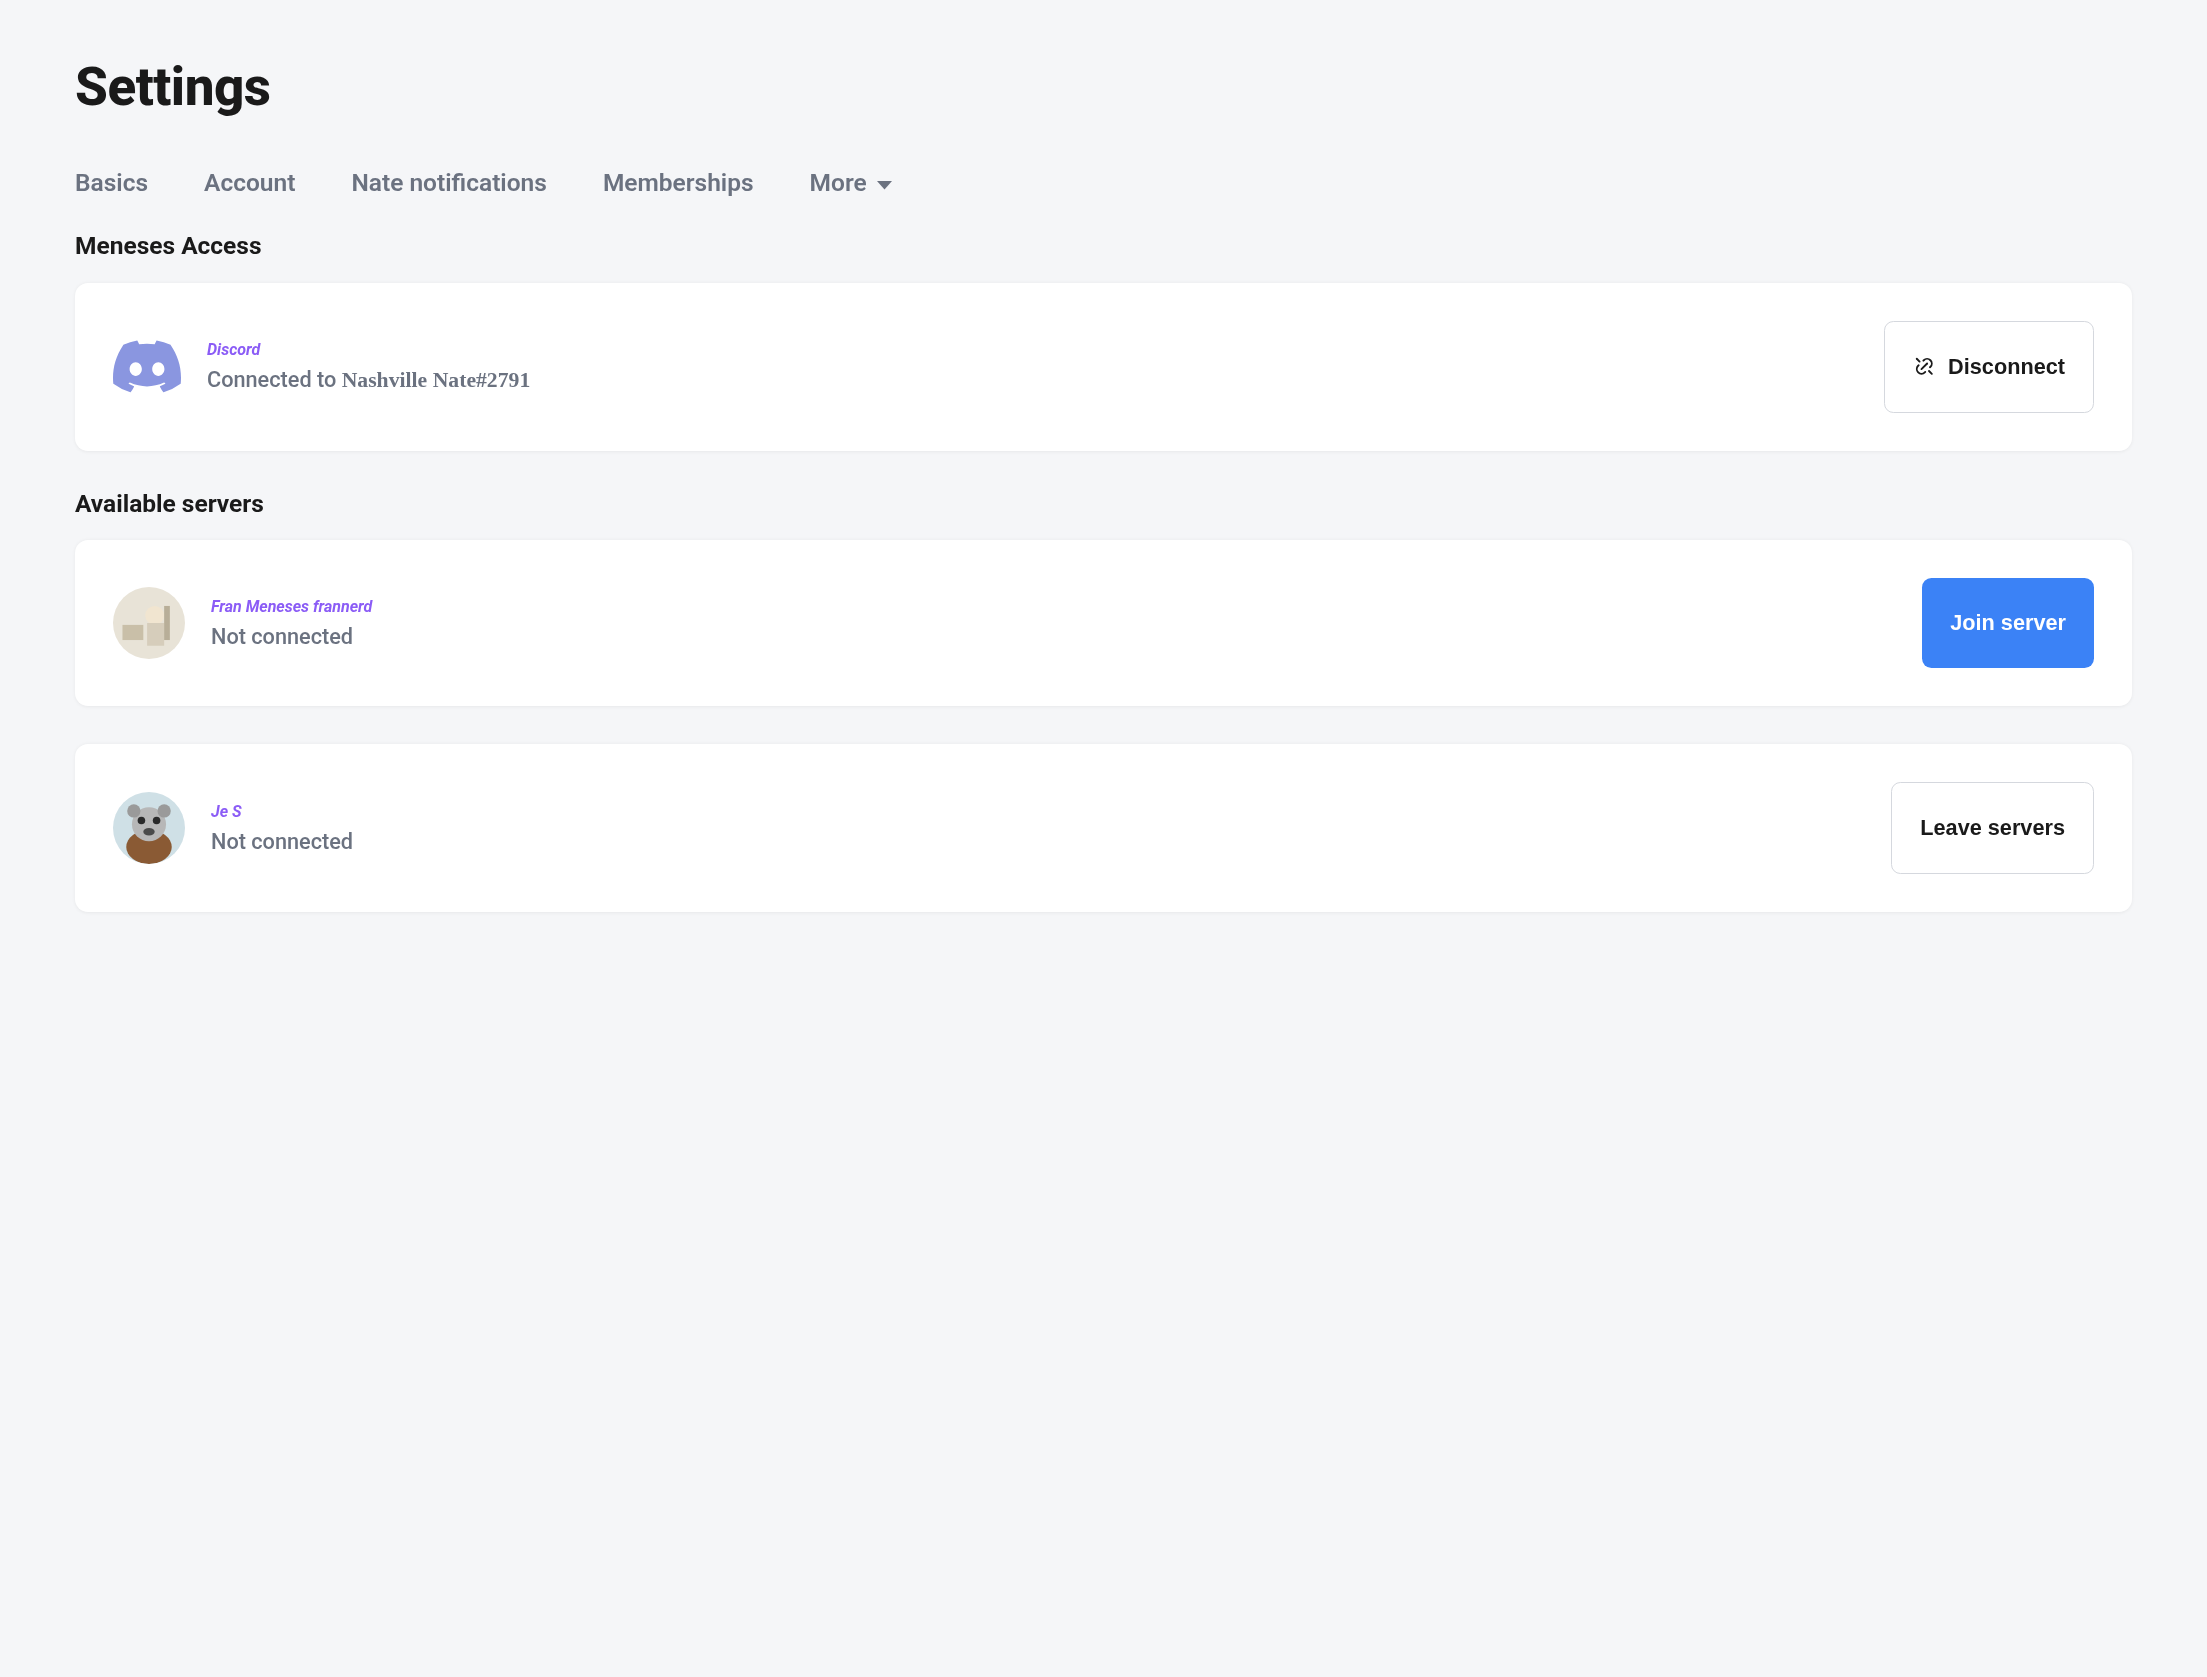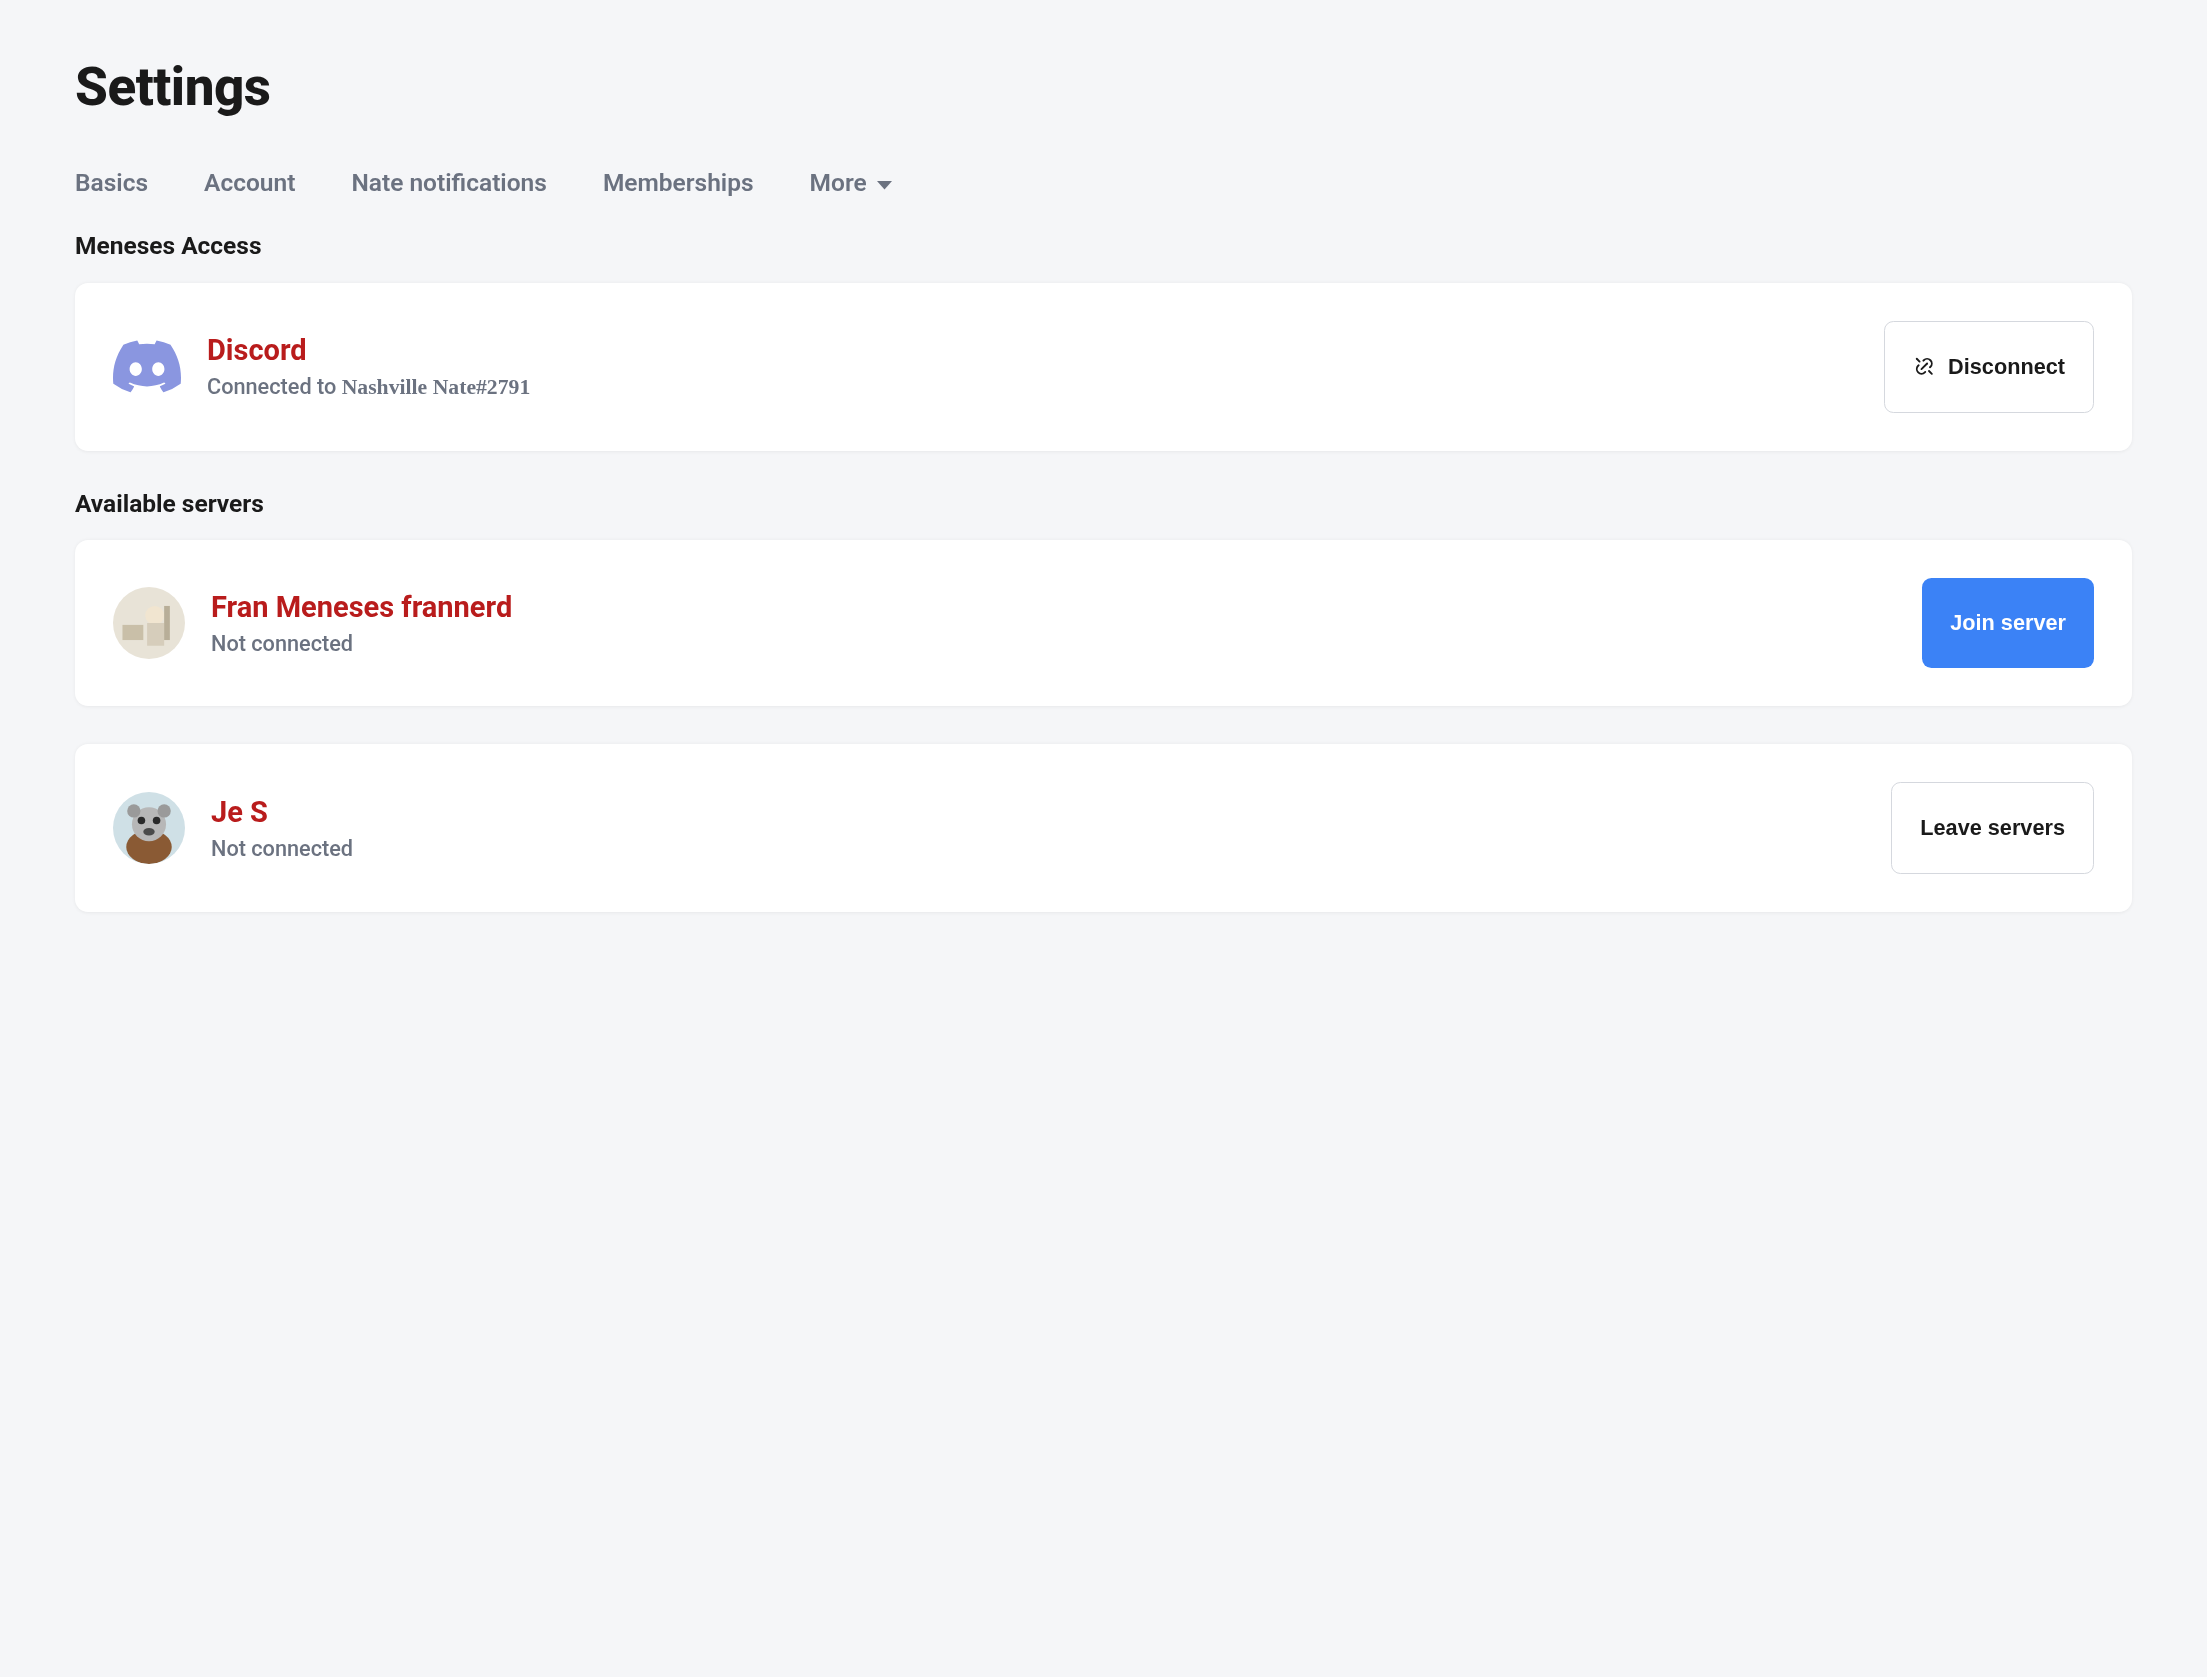--- a/index.html
+++ b/index.html
@@ -50,24 +50,25 @@
     }
     .card-row {
       display: flex;
       align-items: center;
       gap: 26px;
     }
     .card-row .info {
       flex: 1;
     }
     .info-title {
-      font-size: 29px;
+      font-size: 16px;
       font-weight: 700;
-      color: #b91c1c;
+      color: #8b5cf6;
       margin-bottom: 7.5px;
+      font-style: italic;
     }
     .info-sub {
       font-size: 21.7px;
       font-weight: 500;
       color: #6b7280;
     }
     .info-sub .bold {
       font-weight: 700;
       font-family: Liberation Serif, serif;
     }

